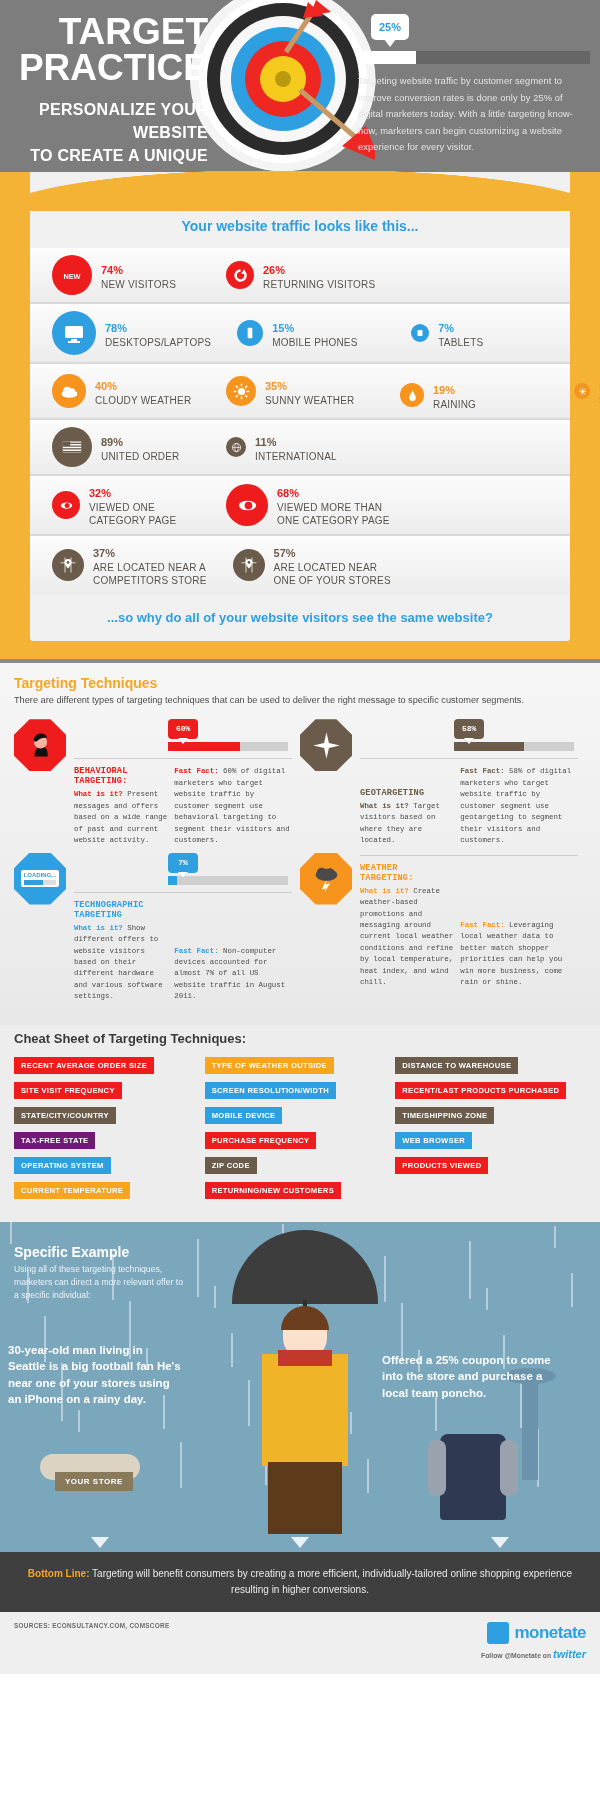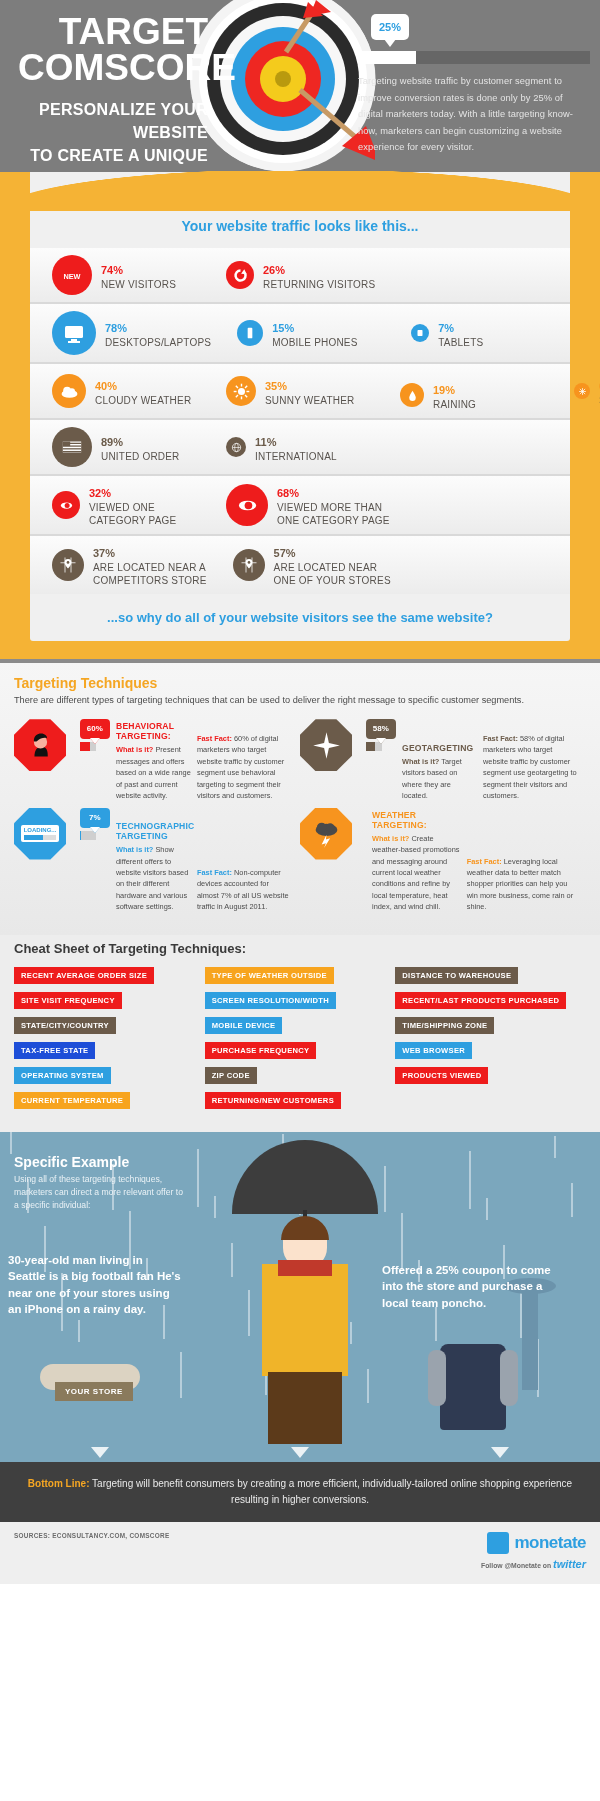--- a/index.html
+++ b/index.html
@@ -100,21 +100,21 @@
   .tech h2 { color:#f5a623; font-size:14px; font-weight:bold; }
   .tech .intro { font-size:9.2px; color:#4c4c4c; line-height:1.55; margin-top:2px; }
   .quad { display:flex; flex-wrap:wrap; margin-top:12px; }
   .qcell { width:50%; display:flex; padding-right:8px; margin-bottom:6px; }
   .oct {
     width:52px; height:52px; flex:0 0 52px;
     clip-path: polygon(30% 0,70% 0,100% 30%,100% 70%,70% 100%,30% 100%,0 70%,0 30%);
     display:flex; align-items:center; justify-content:center; color:#fff;
     font-size:8px; font-weight:bold;
   }
-  .qbody { flex:1; display:flex; flex-direction:row; }
+  .qbody { flex:1; display:flex; flex-direction:column;font-family:Liberation Mono, monospace; }
   .qrow2 { display:flex; margin-top:2px;align-items:flex-end; }
   .qleft { width:46%; padding-right:6px; }
   .qright { width:54%; }
   .qtitle { font-size:8.6px; font-weight:bold; letter-spacing:.2px; margin-bottom:3px; }
   .qdesc { font-size:7.4px; line-height:1.55; color:#4c4c4c; }
   .qdesc b { font-weight:bold; }
   .bbl {
     position:relative; width:30px; height:20px; border-radius:4px;
     text-align:center; color:#fff; font-size:8px; font-weight:bold; line-height:20px;
     margin-bottom:3px;
@@ -213,21 +213,21 @@
         <line x1="128" y1="18" x2="96" y2="66" stroke="#c79a65" stroke-width="5"></line>
         <polygon points="126,14 141,26 120,30" fill="#ee2722"></polygon>
         <polygon points="118,16 133,30 113,32" fill="#ee2722"></polygon>
         <line x1="170" y1="155" x2="110" y2="104" stroke="#c79a65" stroke-width="5"></line>
         <polygon points="176,140 190,176 152,160" fill="#ee2722"></polygon>
       </svg>
     </div>
 
     <div class="hdr-title">
       <span class="l1">TARGET</span>
-      <span class="l2">COMSCORE</span>
+      <span class="l2">PRACTICE</span>
     </div>
     <div class="hdr-sub">
       <div>PERSONALIZE YOUR WEBSITE</div>
       <div>TO CREATE A UNIQUE</div>
       <div>ONE-TO-ONE EXPERIENCE</div>
     </div>
 
     <div class="hdr-stat">
       <div class="bubble">
         <span>25%</span>
@@ -569,21 +569,21 @@
         </div>
     </div>
 
     <div class="cheat">
       <h2>Cheat Sheet of Targeting Techniques:</h2>
       <div class="cheatgrid" id="cheat-cols">
           <div class="ccol">
             <div><span class="tag" style="background:#ee1c1c">RECENT AVERAGE ORDER SIZE</span></div>
             <div><span class="tag" style="background:#ee1c1c">SITE VISIT FREQUENCY</span></div>
             <div><span class="tag" style="background:#6b5b4a">STATE/CITY/COUNTRY</span></div>
-            <div><span class="tag" style="background:#1d4ed8">TAX-FREE STATE</span></div>
+            <div><span class="tag" style="background:#701a75">TAX-FREE STATE</span></div>
             <div><span class="tag" style="background:#2e9fe0">OPERATING SYSTEM</span></div>
             <div><span class="tag" style="background:#f7a41e">CURRENT TEMPERATURE</span></div>
           </div>
           <div class="ccol">
             <div><span class="tag" style="background:#f7a41e">TYPE OF WEATHER OUTSIDE</span></div>
             <div><span class="tag" style="background:#2e9fe0">SCREEN RESOLUTION/WIDTH</span></div>
             <div><span class="tag" style="background:#2e9fe0">MOBILE DEVICE</span></div>
             <div><span class="tag" style="background:#ee1c1c">PURCHASE FREQUENCY</span></div>
             <div><span class="tag" style="background:#6b5b4a">ZIP CODE</span></div>
             <div><span class="tag" style="background:#ee1c1c">RETURNING/NEW CUSTOMERS</span></div>

